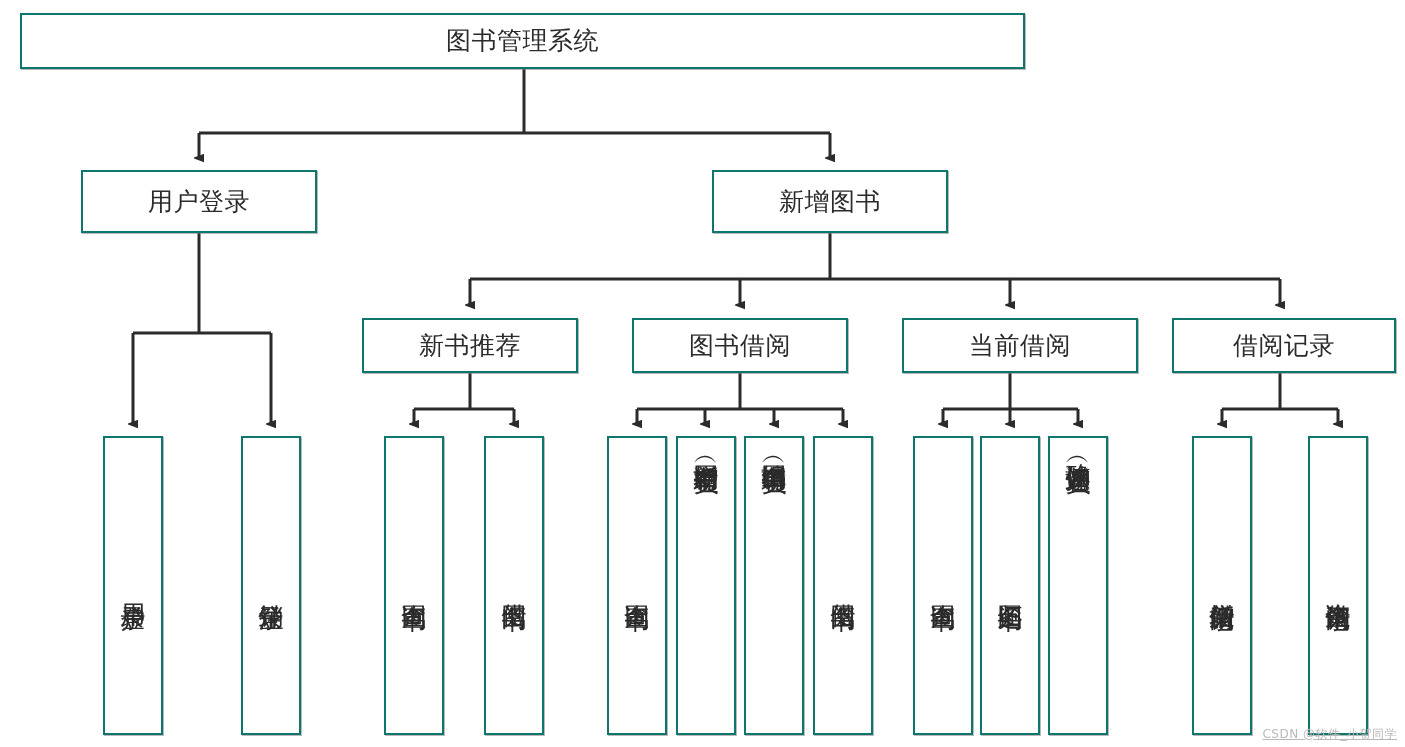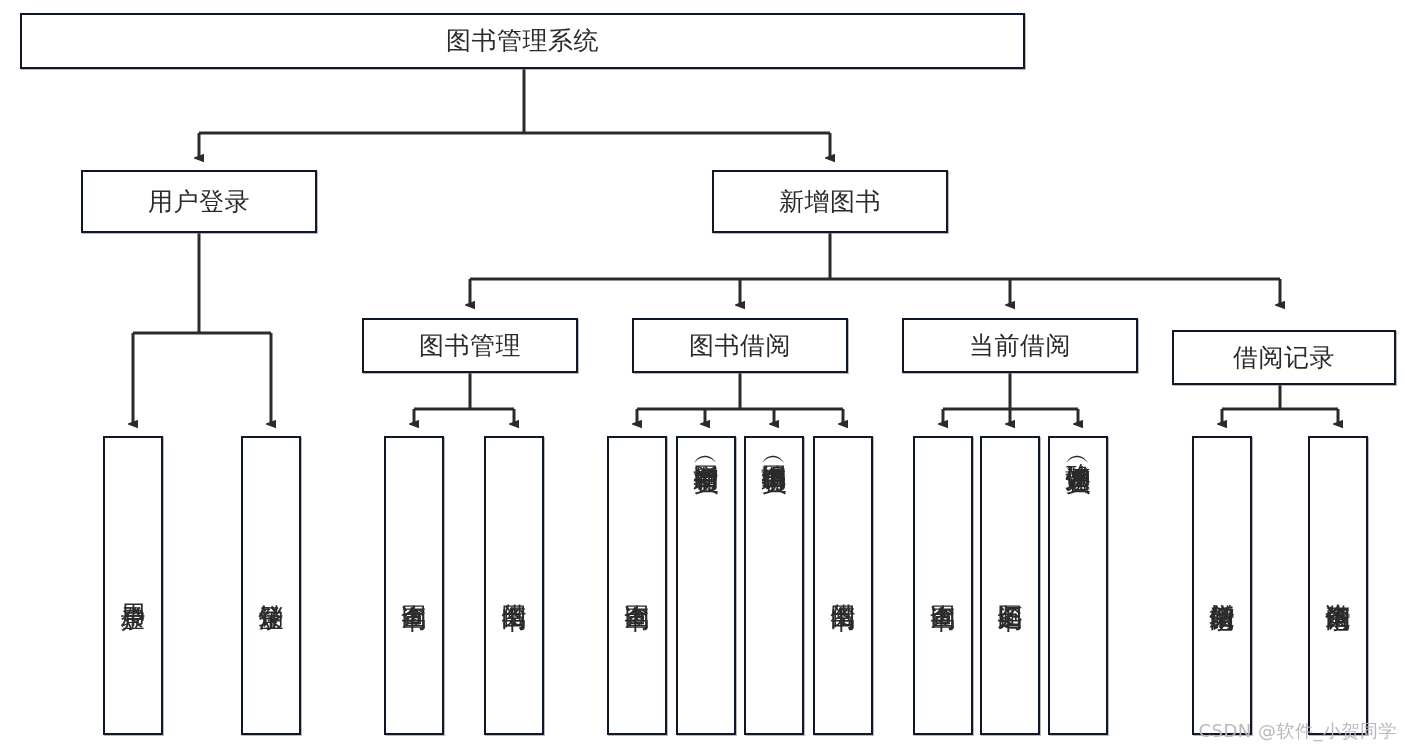--- a/index.html
+++ b/index.html
@@ -22,21 +22,21 @@
     position: absolute;
     left: 0;
     top: 0;
     width: 1405px;
     height: 747px;
   }
   .node {
     position: absolute;
     box-sizing: border-box;
     background: #ffffff;
-    border: 2px solid #0f172a;
+    border: 2px solid #0f766e;
     display: flex;
     align-items: center;
     justify-content: center;
     color: #2b2b2b;
     box-shadow: 1px 1px 0 rgba(130,130,130,0.55);
   }
   .node.horizontal {
     font-size: 25px;
     line-height: 1.1;
     letter-spacing: 0.5px;
@@ -61,24 +61,25 @@
     margin-bottom: auto;
   }
   .node.vertical.mid {
     align-items: center;
     padding-top: 0;
   }
   #watermark {
     position: absolute;
     right: 8px;
     bottom: 4px;
-    font-size: 18px;
+    font-size: 12px;
     color: #b9b9b9;
     white-space: nowrap;
     letter-spacing: 0.5px;
+    text-decoration: underline;
   }
 </style>
 </head>
 <body>
 
 <div id="diagram-root">
 
   <svg id="diagram-svg" viewBox="0 0 1405 747" xmlns="http://www.w3.org/2000/svg">
     <defs>
       <marker id="arrow" markerWidth="10" markerHeight="10" refX="4.2" refY="5" orient="auto" markerUnits="userSpaceOnUse">
@@ -135,32 +136,32 @@
 
   <div class="node horizontal" style="left:81px; top:170px; width:236px; height:63px;">
     <span>用户登录</span>
   </div>
 
   <div class="node horizontal" style="left:712px; top:170px; width:236px; height:63px;">
     <span>新增图书</span>
   </div>
 
   <div class="node horizontal" style="left:362px; top:318px; width:216px; height:55px;">
-    <span>图书管理</span>
+    <span>新书推荐</span>
   </div>
 
   <div class="node horizontal" style="left:632px; top:318px; width:216px; height:55px;">
     <span>图书借阅</span>
   </div>
 
   <div class="node horizontal" style="left:902px; top:318px; width:236px; height:55px;">
     <span>当前借阅</span>
   </div>
 
-  <div class="node horizontal" style="left:1172px; top:330px; width:224px; height:55px;text-align:center;">
+  <div class="node horizontal" style="left:1172px; top:318px; width:224px; height:55px;text-align:center;">
     <span>借阅记录</span>
   </div>
 
   <div class="node vertical mid" style="left:103px; top:436px; width:60px; height:299px;">
     <span class="vtext">用户登录</span>
   </div>
 
   <div class="node vertical mid" style="left:241px; top:436px; width:60px; height:299px;">
     <span class="vtext">注销登录</span>
   </div>

